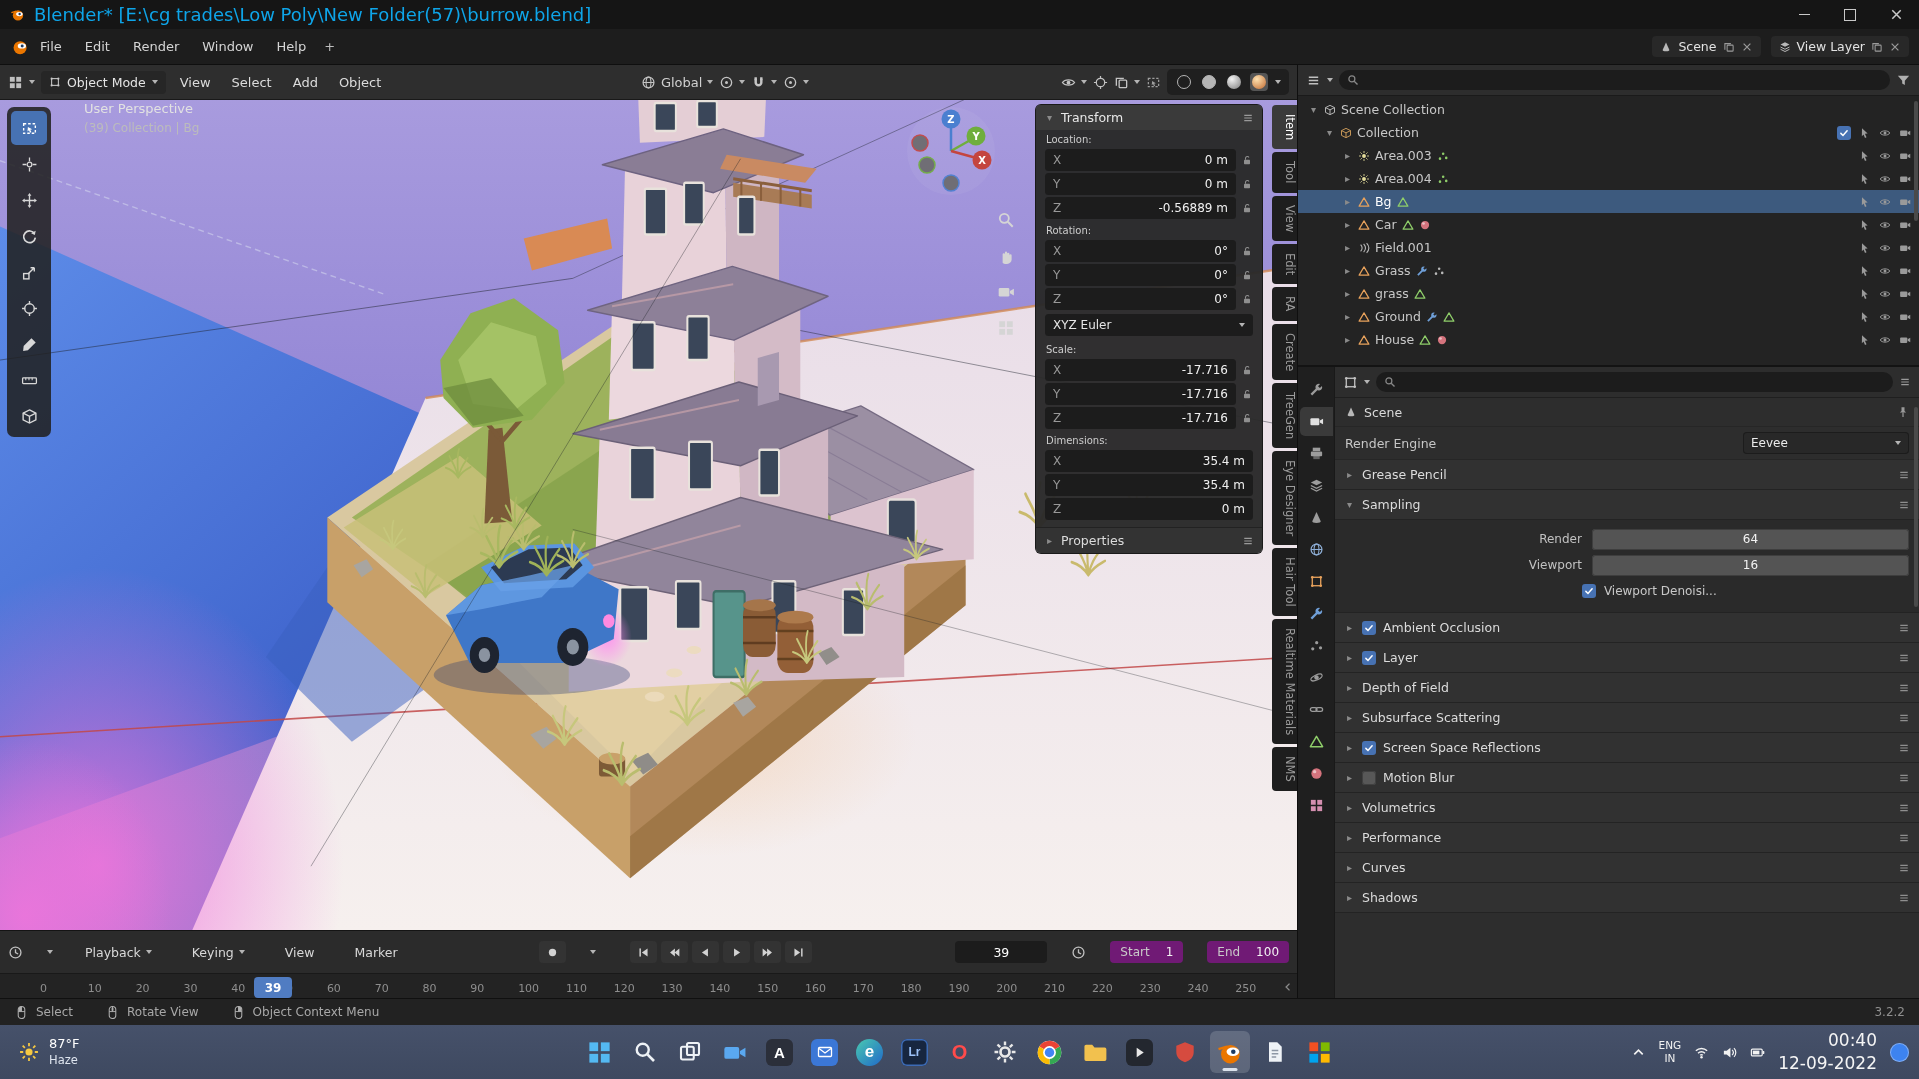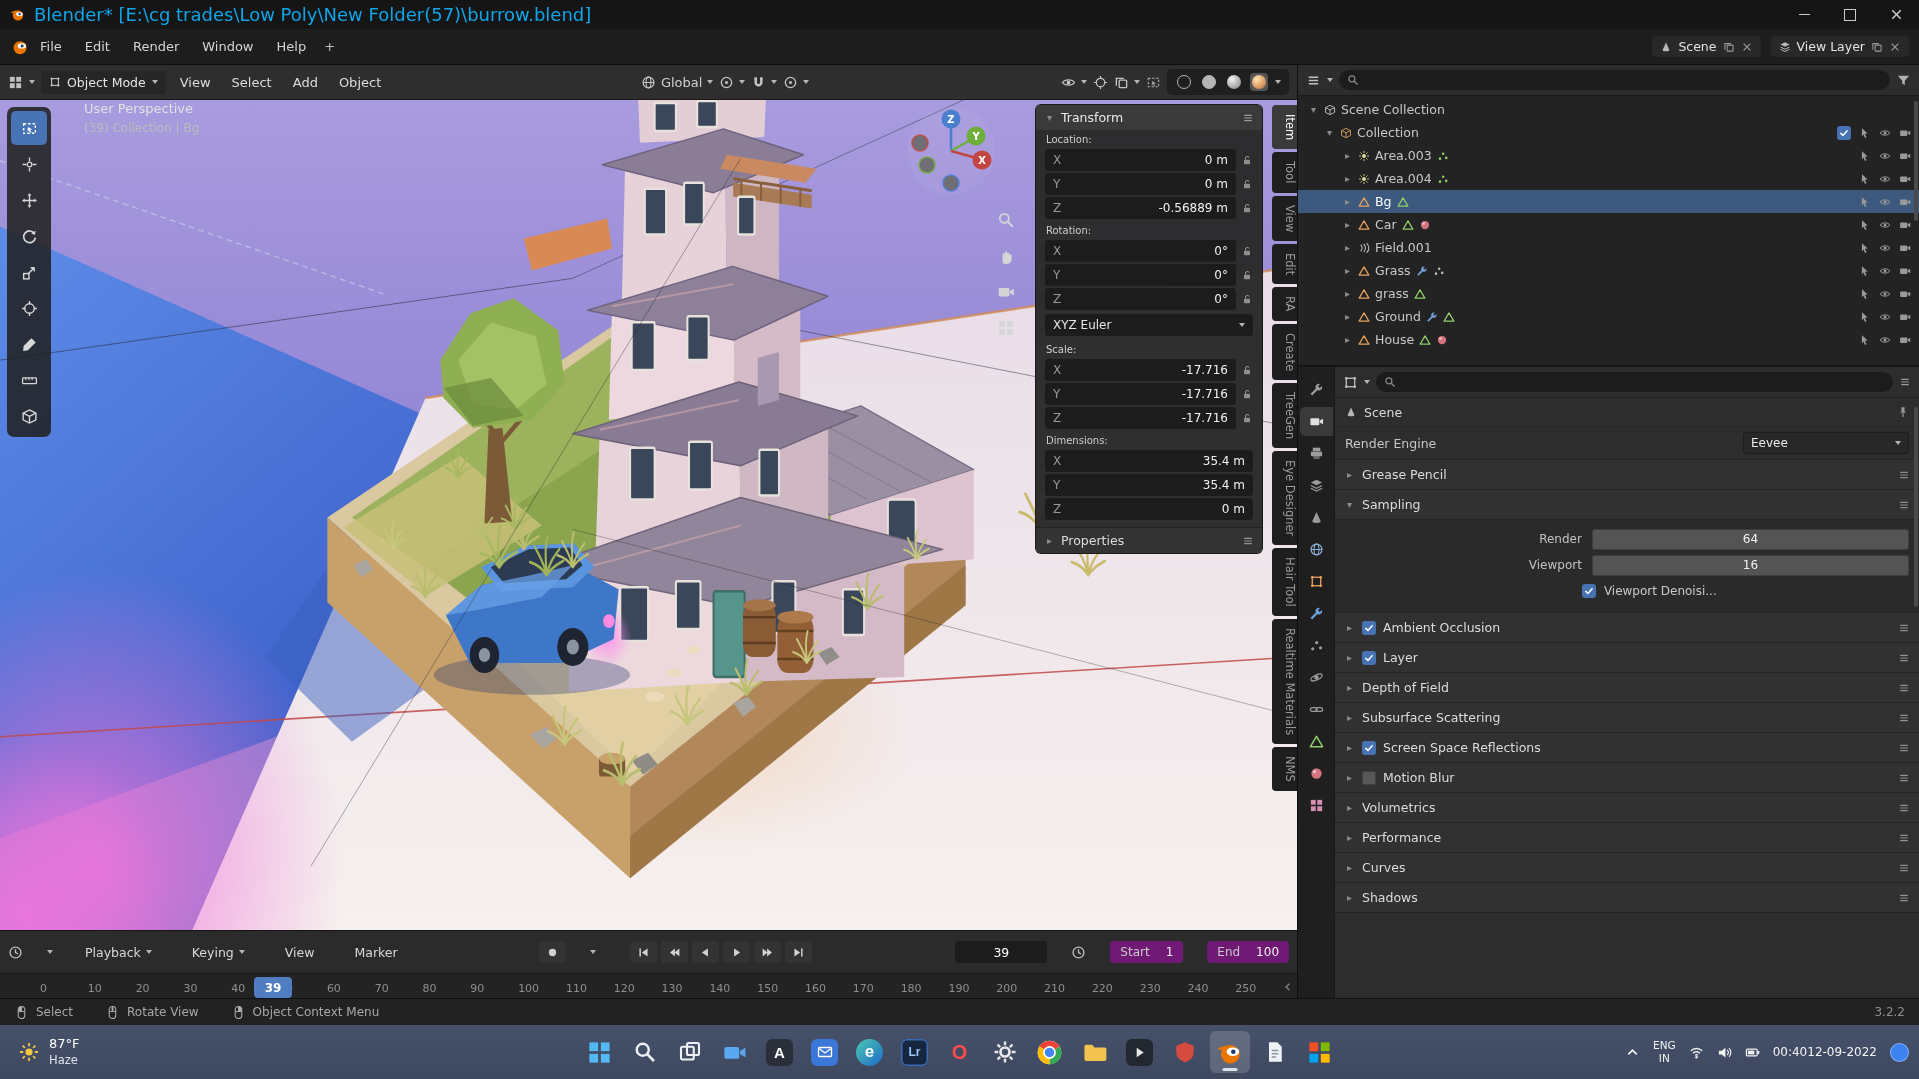--- a/index.html
+++ b/index.html
@@ -144,21 +144,21 @@
   .weather .d{font-size:11.5px;color:#dfe5ef;line-height:1.3}
   .tb-center{position:absolute;left:50%;top:50%;transform:translate(-50%,-50%);display:flex;align-items:center;gap:5px}
   .tb-app{width:40px;height:42px;display:flex;align-items:center;justify-content:center;border-radius:6px;position:relative;background:none;border:none;padding:0}
   .tb-app.active{background:rgba(255,255,255,.16)}
   .tb-app.active::after{content:"";position:absolute;bottom:2px;left:50%;transform:translateX(-50%);width:15px;height:3px;border-radius:2px;background:#dbe2ec}
   .appsvg{width:27px;height:27px;display:block}
   .appbox{width:27px;height:27px;border-radius:6px;display:flex;align-items:center;justify-content:center;font-weight:bold}
   .tray{position:absolute;right:10px;top:0;bottom:0;display:flex;align-items:center;gap:13px;color:#fff}
   .tray .ic{color:#f2f2f2}
   .lang{display:flex;flex-direction:column;align-items:center;font-size:10.5px;line-height:1.25;color:#f2f2f2}
-  .clockblk{display:flex;flex-direction:row;align-items:flex-start;font-size:12px;line-height:1.35;color:#f5f5f5}
+  .clockblk{display:flex;flex-direction:column;align-items:flex-end;font-size:17px;line-height:1.35;color:#f5f5f5}
   .badge{width:19px;height:19px;border-radius:50%;background:#3d83f0;box-shadow:inset 0 0 0 1px rgba(255,255,255,.35)}
 </style>
 </head>
 <body>
 
 <svg width="0" height="0" style="position:absolute">
 <defs>
 <symbol id="i-xmark" viewBox="0 0 16 16">
         <path d="M3.5 3.5 L12.5 12.5 M12.5 3.5 L3.5 12.5" stroke="currentColor" stroke-width="1.6" fill="none"></path>
       </symbol>

